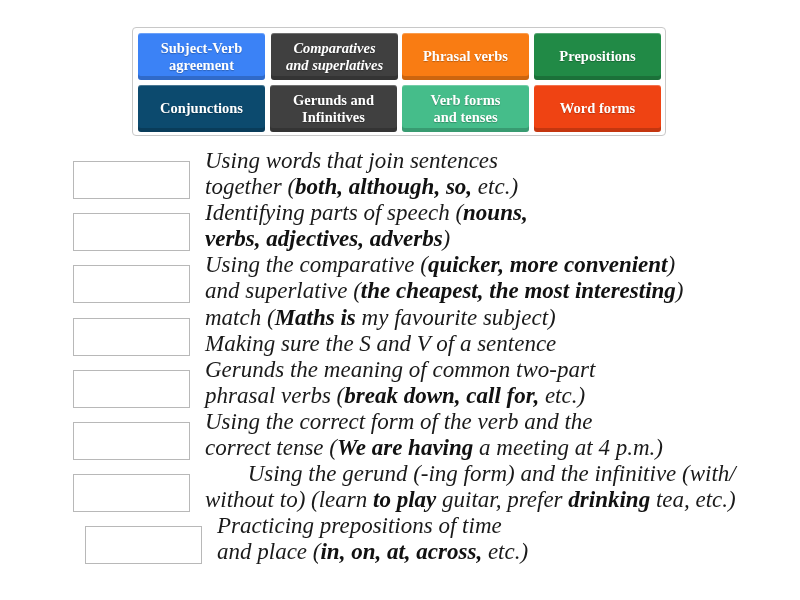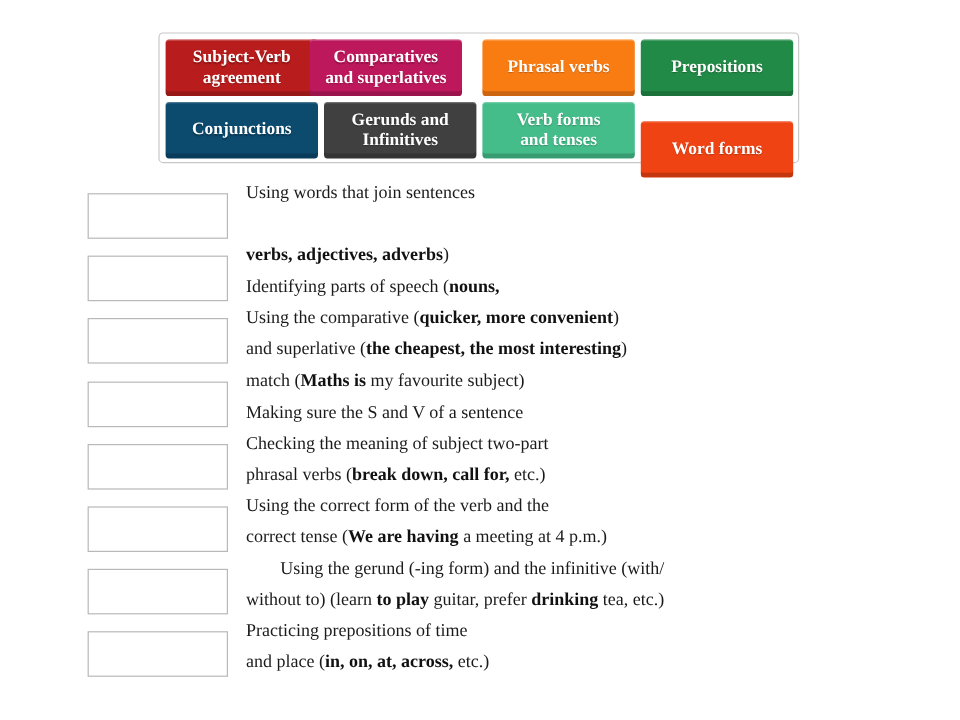--- a/index.html
+++ b/index.html
@@ -9,107 +9,108 @@
     border:1px solid #c8c8c8; border-radius:4px; background:#fff; box-sizing:border-box; }
   .tile { position:absolute; width:127px; height:47px; border-radius:3px;
     color:#fff; font-weight:bold; font-size:14.5px; line-height:17px;
     display:flex; align-items:center; justify-content:center; text-align:center;
     box-shadow: inset 0 -4px 0 rgba(0,0,0,0.18), inset 0 1px 0 rgba(255,255,255,0.25);
     cursor:pointer; text-shadow:0 1px 1px rgba(0,0,0,0.25); }
   .tile span { display:block; white-space:pre-line; }
   .row { position:absolute; left:73px; height:52px; width:700px; }
   .answer-box { position:absolute; left:0; top:7px; width:117px; height:38px;
     border:1px solid #b8b8b8; box-sizing:border-box; background:#fff; cursor:pointer; }
-  .desc { position:absolute; left:132px; top:-6px; font-size:15px; line-height:26px;
-    color:#1a1a1a; white-space:nowrap; }
+  .desc { position:absolute; left:132px; top:-6px; font-size:23px; line-height:26px;
+    color:#1a1a1a; white-space:nowrap;font-style:italic; }
   .desc b { font-weight:bold; color:#111; }
 </style>
 </head>
 <body>
 
 <div class="tile-panel"></div>
 <div id="tiles">
-    <div class="tile" style="left: 138px; top: 33px; background: #b91c1c;">
+    <div class="tile" style="left: 138px; top: 33px; background: #3b82f6;">
       <span>Subject-Verb
 agreement</span>
     </div>
-    <div class="tile" style="left: 258px; top: 33px; background: #be185d;">
+    <div class="tile" style="left: 271px; top: 33px; background: #404040; font-style: italic;">
       <span>Comparatives
 and superlatives</span>
     </div>
     <div class="tile" style="left: 402px; top: 33px; background: rgb(249, 124, 19); justify-content: center;">
       <span>Phrasal verbs</span>
     </div>
     <div class="tile" style="left: 534px; top: 33px; background: rgb(33, 138, 70);">
       <span>Prepositions</span>
     </div>
     <div class="tile" style="left: 138px; top: 85px; background: #0c4a6e;">
       <span>Conjunctions</span>
     </div>
     <div class="tile" style="left: 270px; top: 85px; background: #404040;">
       <span>Gerunds and
 Infinitives</span>
     </div>
     <div class="tile" style="left: 402px; top: 85px; background: rgb(69, 189, 138);">
       <span>Verb forms
 and tenses</span>
     </div>
-    <div class="tile" style="left: 534px; top: 85px; background: rgb(239, 67, 19); margin-top: 16px;">
+    <div class="tile" style="left: 534px; top: 85px; background: rgb(239, 67, 19);">
       <span>Word forms</span>
     </div>
   </div>
 <div id="rows">
     <div class="row" style="top: 154px;">
       <div class="answer-box"></div>
       <div class="desc">
         <div><span>Using words that join sentences</span></div>
+        <div><span>together (</span><b>both, although, so,</b><span> etc.)</span></div>
       </div>
     </div>
     <div class="row" style="top: 206.2px;">
       <div class="answer-box"></div>
       <div class="desc">
+        <div><span>Identifying parts of speech (</span><b>nouns,</b></div>
         <div><b>verbs, adjectives, adverbs</b><span>)</span></div>
-        <div><span>Identifying parts of speech (</span><b>nouns,</b></div>
       </div>
     </div>
     <div class="row" style="top: 258.4px;">
       <div class="answer-box"></div>
       <div class="desc">
         <div><span>Using the comparative (</span><b>quicker, more convenient</b><span>)</span></div>
         <div><span>and superlative (</span><b>the cheapest, the most interesting</b><span>)</span></div>
       </div>
     </div>
     <div class="row" style="top: 310.6px;">
       <div class="answer-box"></div>
       <div class="desc">
         <div><span>match (</span><b>Maths is</b><span> my favourite subject)</span></div>
         <div><span>Making sure the S and V of a sentence</span></div>
       </div>
     </div>
     <div class="row" style="top: 362.8px;">
       <div class="answer-box"></div>
       <div class="desc">
-        <div><span>Checking the meaning of subject two-part</span></div>
+        <div><span>Gerunds the meaning of common two-part</span></div>
         <div><span>phrasal verbs (</span><b>break down, call for,</b><span> etc.)</span></div>
       </div>
     </div>
     <div class="row" style="top: 415px;">
       <div class="answer-box"></div>
       <div class="desc">
         <div><span>Using the correct form of the verb and the</span></div>
         <div><span>correct tense (</span><b>We are having</b><span> a meeting at 4 p.m.)</span></div>
       </div>
     </div>
     <div class="row" style="top: 467.2px; text-align: right;">
       <div class="answer-box"></div>
       <div class="desc">
         <div><span>Using the gerund (-ing form) and the infinitive (with/</span></div>
         <div><span>without to) (learn </span><b>to play</b><span> guitar, prefer </span><b>drinking</b><span> tea, etc.)</span></div>
       </div>
     </div>
-    <div class="row" style="top: 519.4px;">
+    <div class="row" style="top: 519.4px; margin-left: 12px;">
       <div class="answer-box"></div>
       <div class="desc">
         <div><span>Practicing prepositions of time</span></div>
         <div><span>and place (</span><b>in, on, at, across,</b><span> etc.)</span></div>
       </div>
     </div>
   </div>
 
 </body></html>

